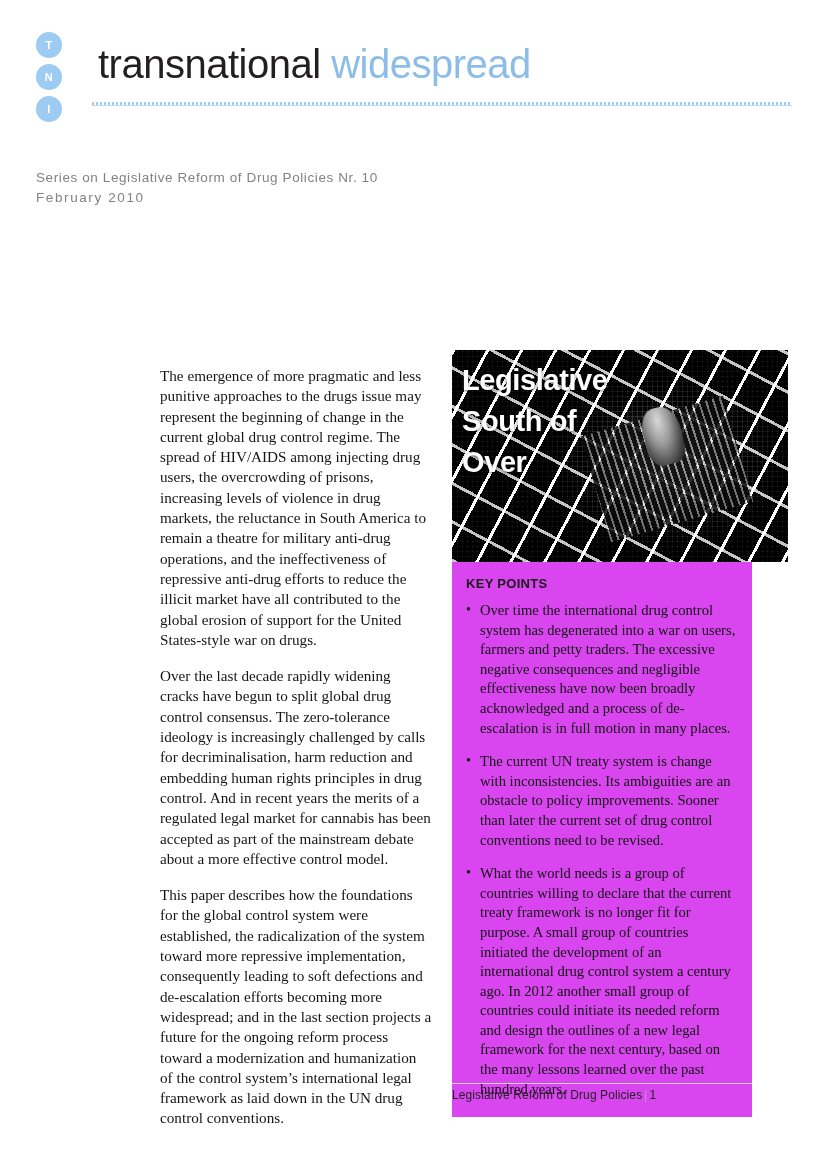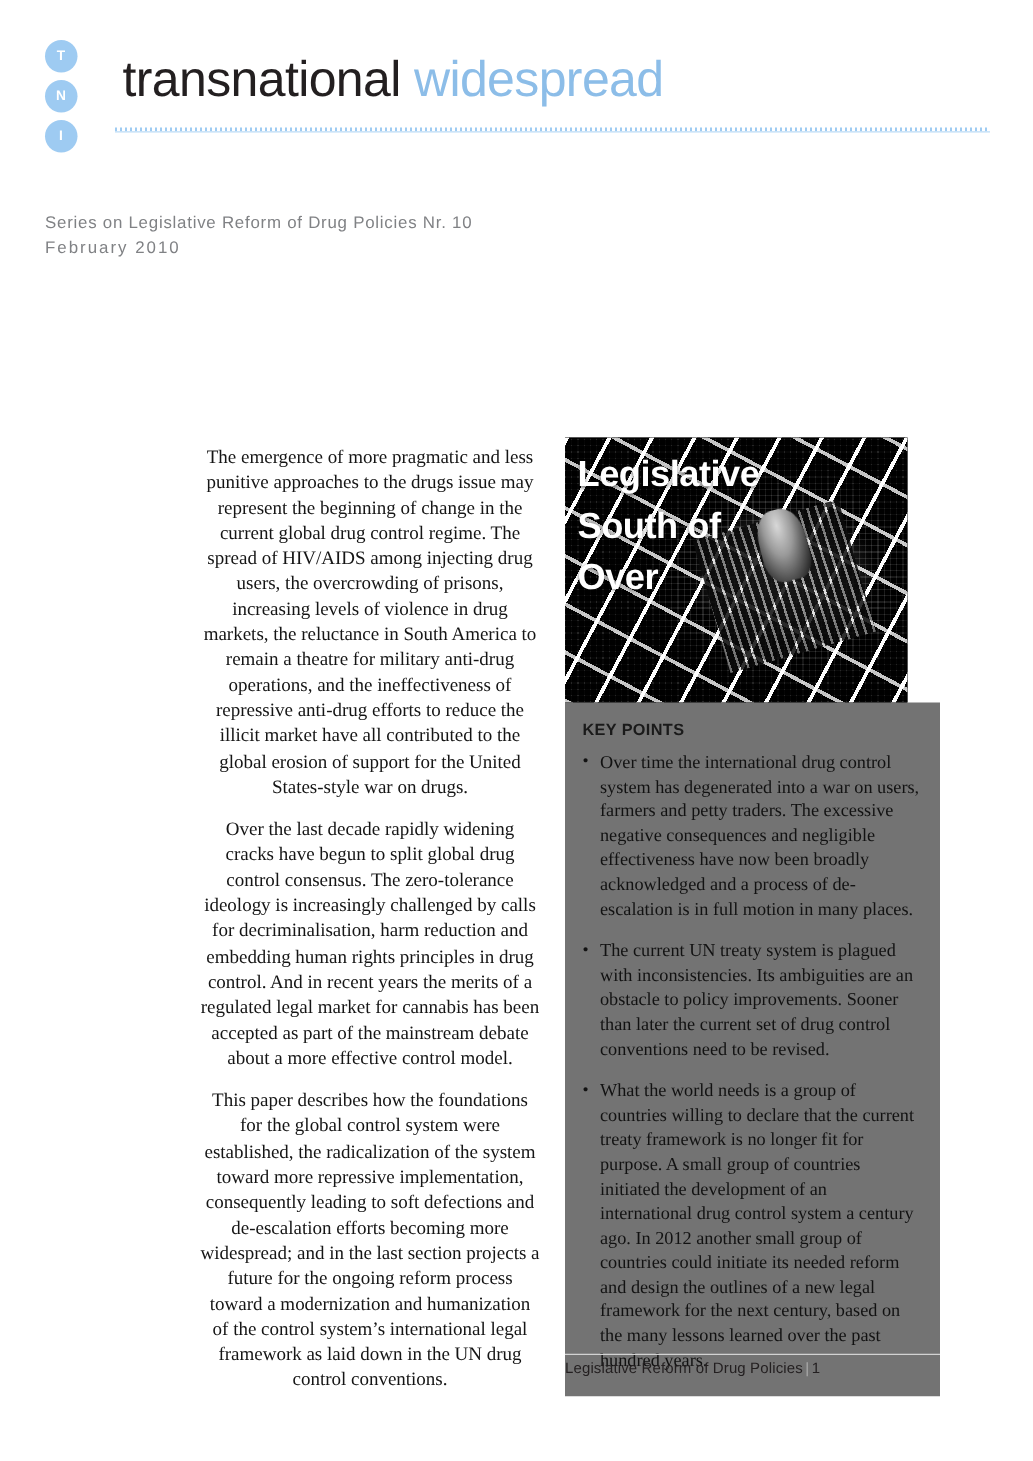--- a/index.html
+++ b/index.html
@@ -140,35 +140,34 @@
     left: 160px;
     top: 0px;
     width: 272px;
     font-family: "Liberation Serif", serif;
     font-size: 15.2px;
     line-height: 20.3px;
     color: #151515;
     text-align: left;
   }
   .col-left p {
-    margin: 6px 0 14px 0;
-    text-align: center;
+    margin: 16px 0 14px 0;
   }
 
   .col-right {
     position: absolute;
     left: 452px;
     top: 0px;
     width: 300px;
   }
 
   
   .cover {
     position: relative;
-    width: 274px;
+    width: 336px;
     height: 212px;
     overflow: hidden;
     background: #111111;
   }
   .cover-art {
     position: absolute;
     inset: 0;
     background-color: #1a1a1a;
     background-image:
       
@@ -222,21 +221,21 @@
     letter-spacing: -0.4px;
     text-shadow: 0 1px 3px rgba(0,0,0,0.55);
   }
   .cover-text span {
     display: block;
   }
 
   
   .keypoints {
     width: 300px;
-    background: #737373;
+    background: #d946ef;
     padding: 12px 14px 16px 14px;
     box-sizing: border-box;
   }
   .kp-title {
     font-family: "Liberation Sans", sans-serif;
     font-size: 13px;
     font-weight: bold;
     letter-spacing: 0.3px;
     color: #1a1a1a;
     margin: 2px 0 10px 0;
@@ -335,21 +334,21 @@
           <span>Legislative</span>
           <span>South of</span>
           <span>Over</span>
         </div>
       </div>
 
       <div class="keypoints">
         <div class="kp-title">KEY POINTS</div>
         <ul class="kp-list">
           <li>Over time the international drug control system has degenerated into a war on users, farmers and petty traders. The excessive negative consequences and negligible effectiveness have now been broadly acknowledged and a process of de-escalation is in full motion in many places.</li>
-          <li>The current UN treaty system is plagued with inconsistencies. Its ambiguities are an obstacle to policy improvements. Sooner than later the current set of drug control conventions need to be revised.</li>
+          <li>The current UN treaty system is change with inconsistencies. Its ambiguities are an obstacle to policy improvements. Sooner than later the current set of drug control conventions need to be revised.</li>
           <li>What the world needs is a group of countries willing to declare that the current treaty framework is no longer fit for purpose. A small group of countries initiated the development of an international drug control system a century ago. In 2012 another small group of countries could initiate its needed reform and design the outlines of a new legal framework for the next century, based on the many lessons learned over the past hundred years.</li>
         </ul>
       </div>
 
     </div>
   </div>
 
   <div class="footer-rule"></div>
   <div class="footer">
     <span class="footer-text">Legislative Reform of Drug Policies</span><span class="footer-text footer-sep">|</span><span class="footer-text">1</span>

